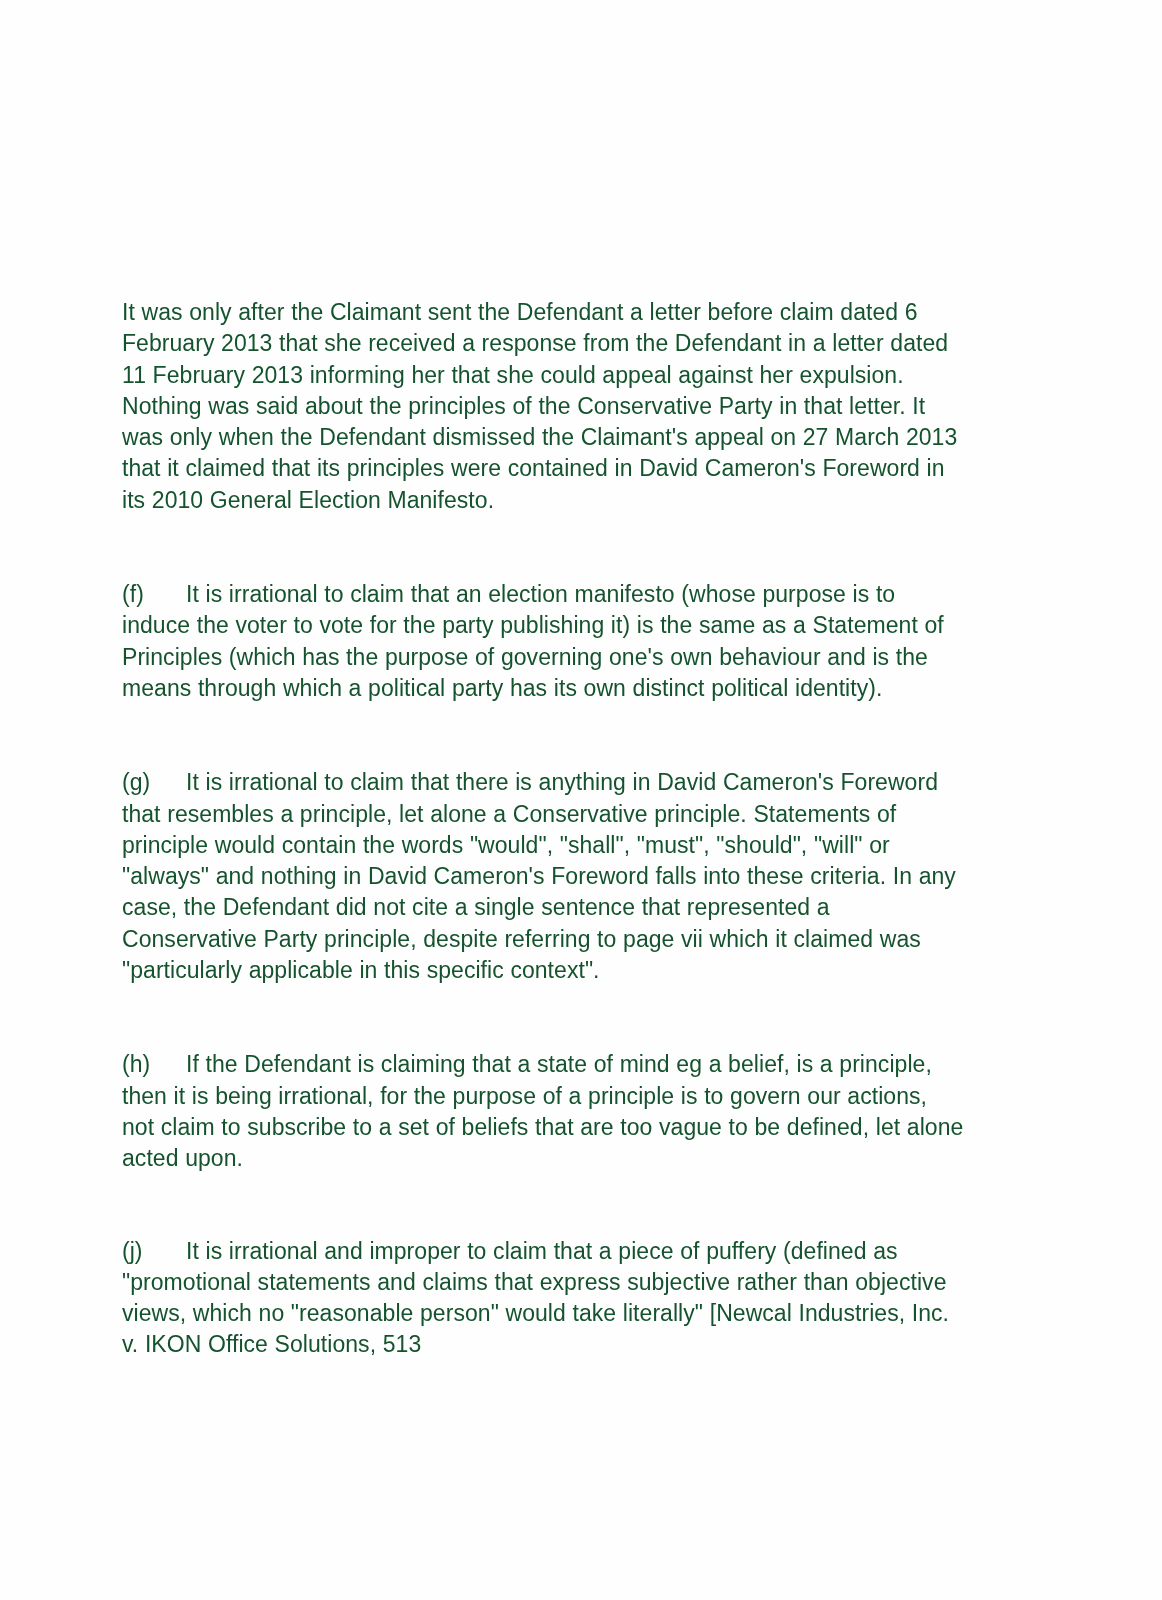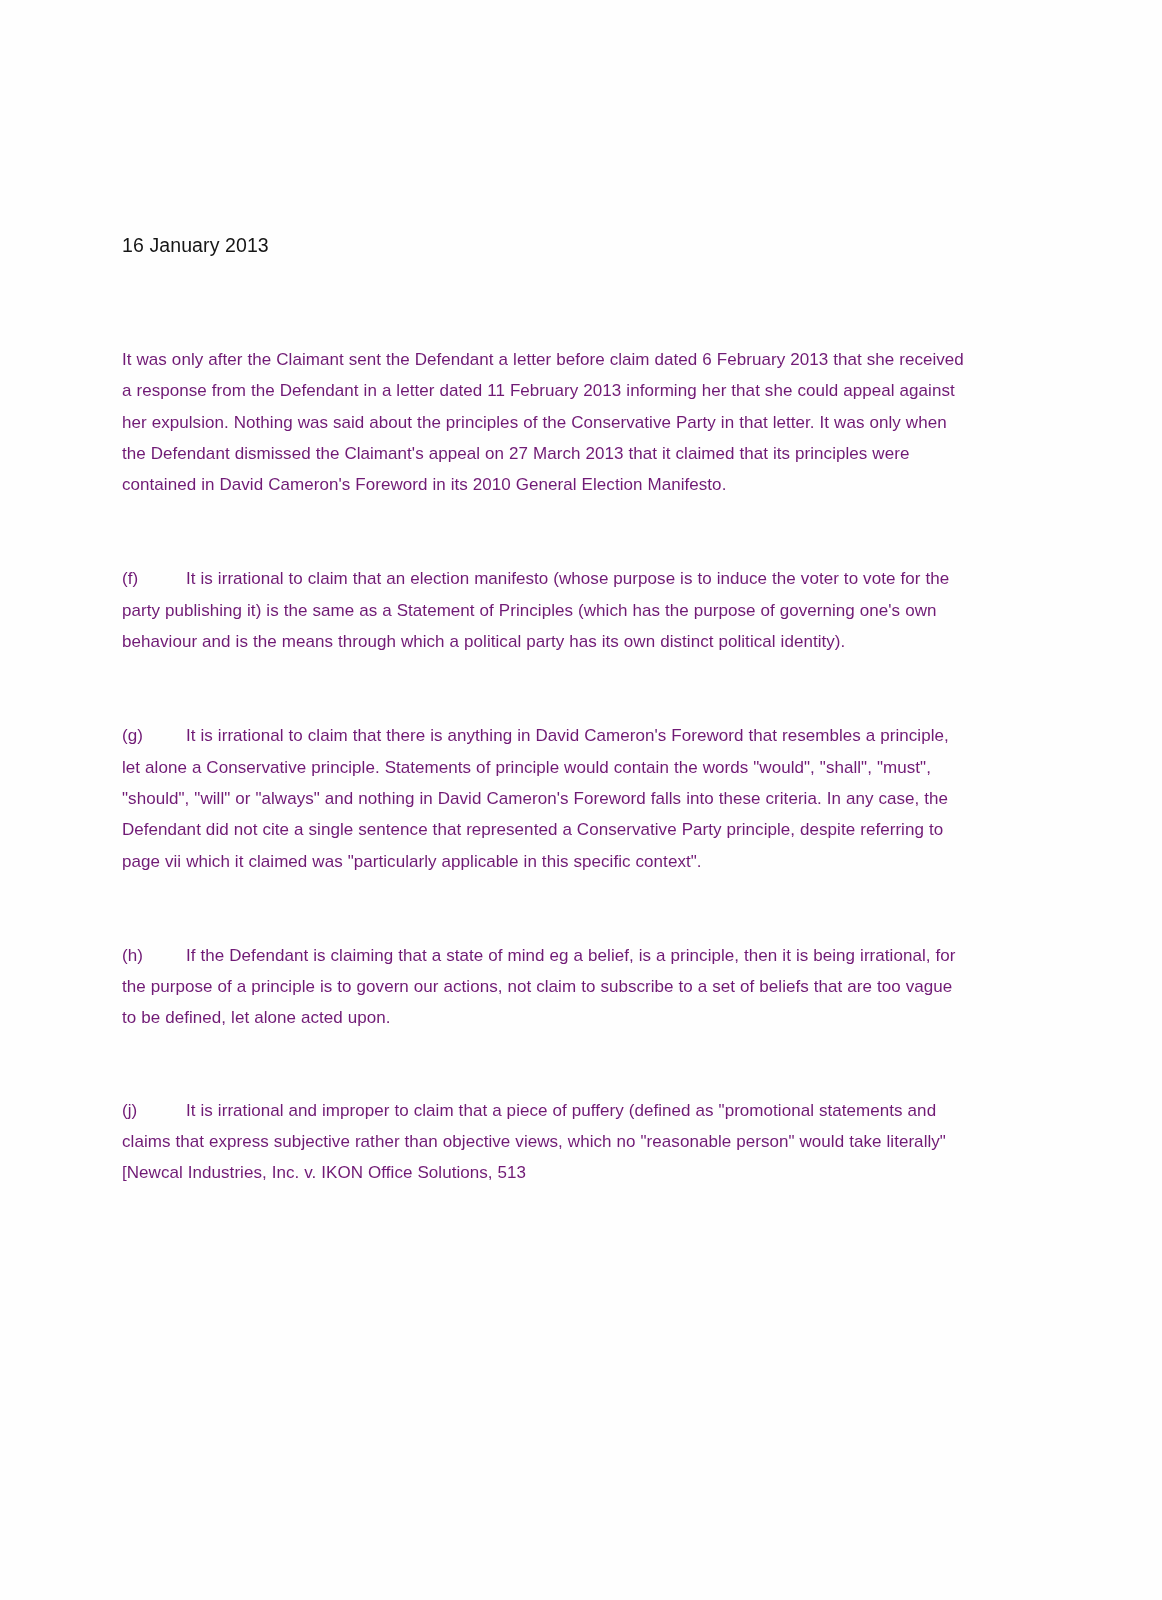--- a/index.html
+++ b/index.html
@@ -31,23 +31,23 @@
     top: 222px;
     width: 842px;
   }
   .date-line {
     font-size: 19.5px;
     line-height: 47px;
     color: #161616;
     letter-spacing: 0.1px;
   }
   .para {
-    font-size: 17px;
+    font-size: 23px;
     line-height: 31.3px;
-    color: #701a75;
+    color: #14532d;
     text-align: left;
     letter-spacing: 0.05px;
     word-spacing: 0.2px;
   }
   .gap-main { height: 75px; }
   .gap-para { height: 63px; }
   .gap-para-sm { height: 61px; }
   .label {
     display: inline-block;
     min-width: 56px;
@@ -60,21 +60,20 @@
   }
 </style>
 </head>
 <body>
 
 <div class="page">
   <div class="scan-tint"></div>
 
   <div class="content">
 
-    <div class="date-line">16 January 2013</div>
 
     <div class="gap-main"></div>
 
     <div class="para">It was only after the Claimant sent the Defendant a letter before claim dated 6 February 2013 that she received a response from the Defendant in a letter dated 11 February 2013 informing her that she could appeal against her expulsion.    Nothing was said about the principles of the Conservative Party in that letter.    It was only when the Defendant dismissed the Claimant's appeal on 27 March 2013 that it claimed that its principles were contained in David Cameron's Foreword in its 2010 General Election Manifesto.</div>
 
     <div class="gap-para"></div>
 
     <div class="para">
       <span class="label">(f)</span><span class="tab"></span><span>It is irrational to claim that an election manifesto (whose purpose is to induce the voter to vote for the party publishing it) is the same as a Statement of Principles (which has the purpose of governing one's own behaviour and is the means through which a political party has its own distinct political identity).</span>
     </div>

